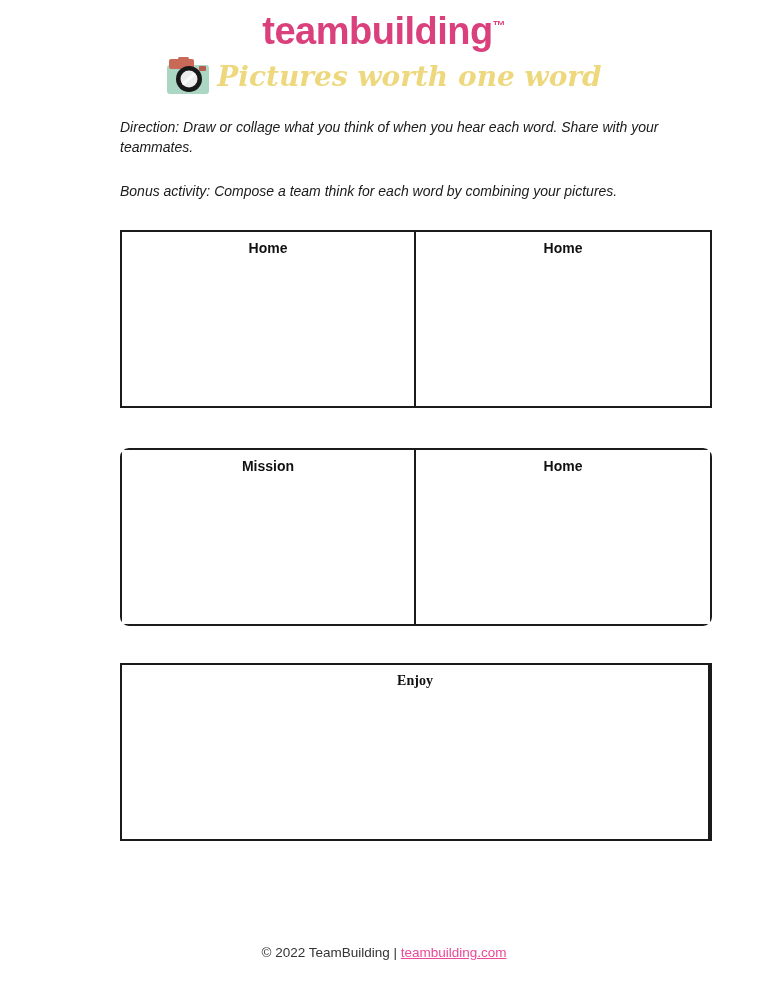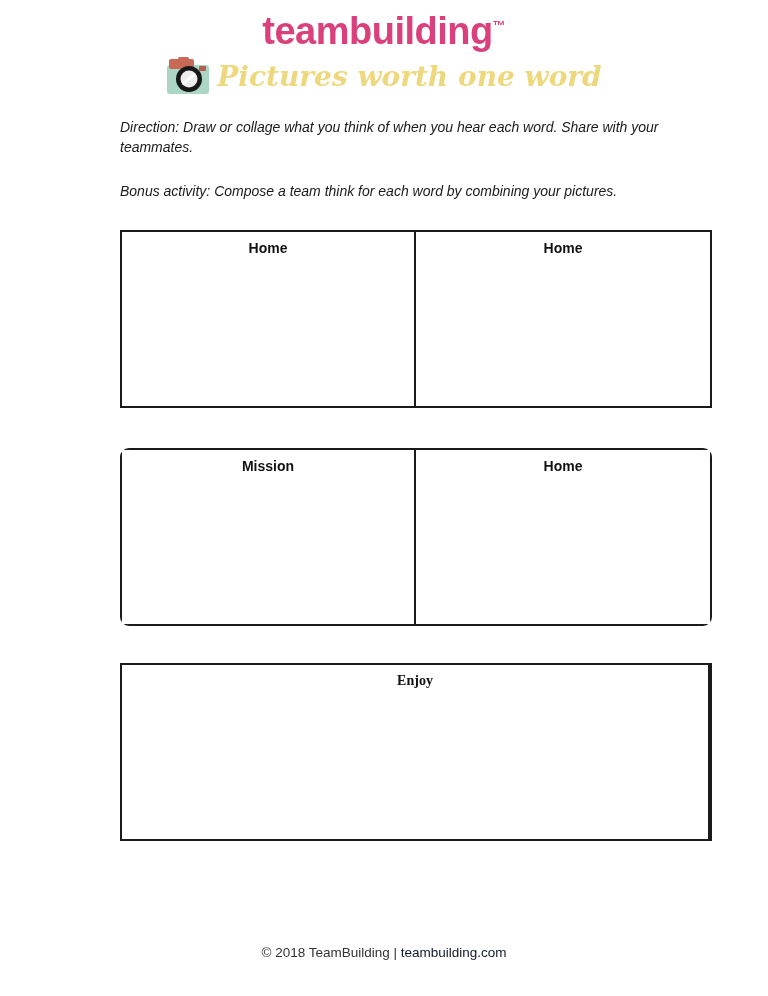--- a/index.html
+++ b/index.html
@@ -98,21 +98,22 @@
   .footer {
     position: absolute;
     top: 945px;
     left: 0;
     width: 100%;
     text-align: center;
     font-size: 13.5px;
     color: #333333;
   }
   .footer a {
-    color: #0f172a;
+    color: #ec4899;
+    text-decoration: underline;
     cursor: pointer;
   }
 </style>
 </head>
 <body>
 
 <div class="page">
 
   <div class="brand">
     <span>teambuilding</span><span class="tm">™</span>
@@ -156,17 +157,17 @@
     </div>
   </div>
 
   <div class="word-table t3">
     <div class="cell left">
       <div class="cell-label">Enjoy</div>
     </div>
   </div>
 
   <div class="footer">
-    <span>© 2018 TeamBuilding |</span>
+    <span>© 2022 TeamBuilding |</span>
     <a>teambuilding.com</a>
   </div>
 
 </div>
 
 </body></html>

